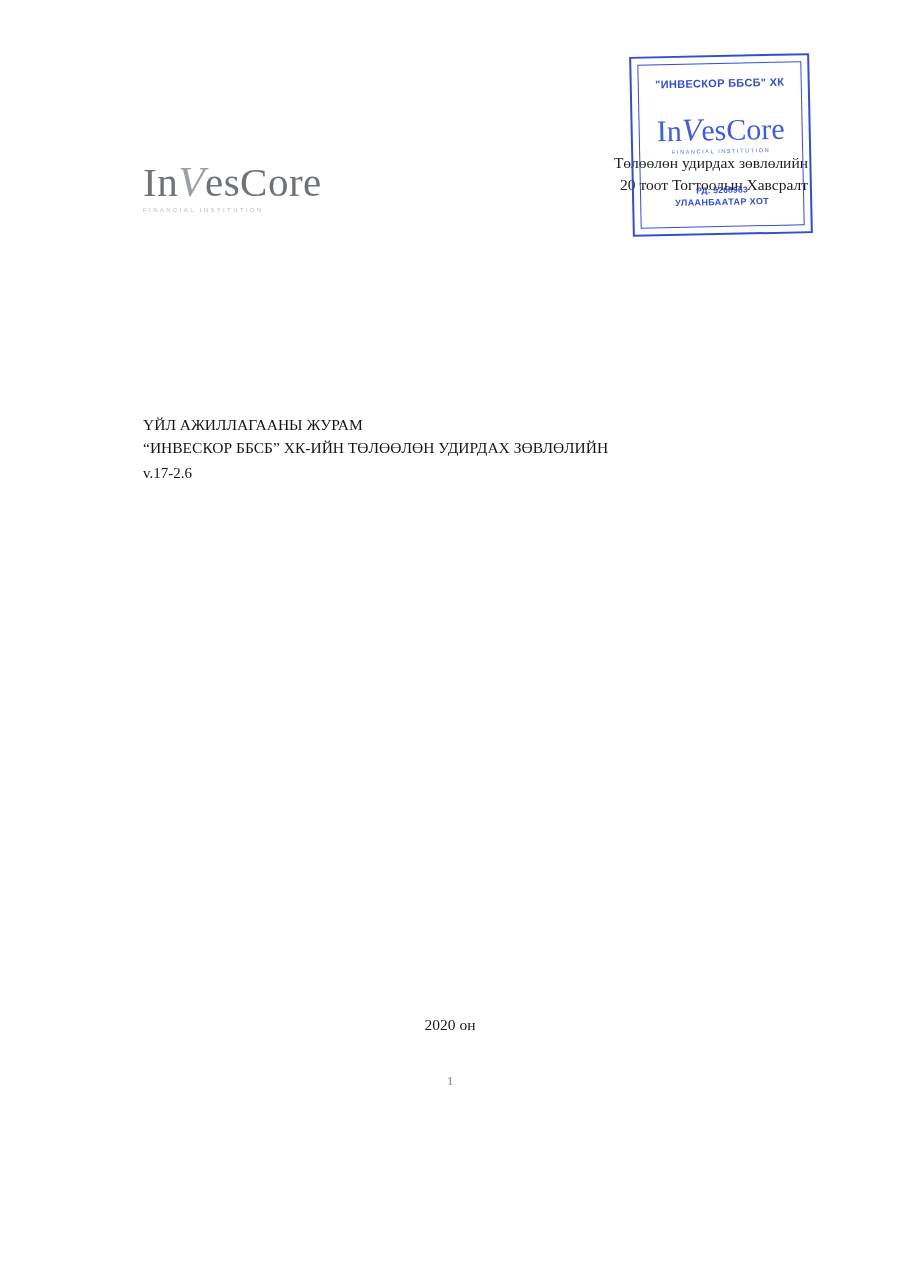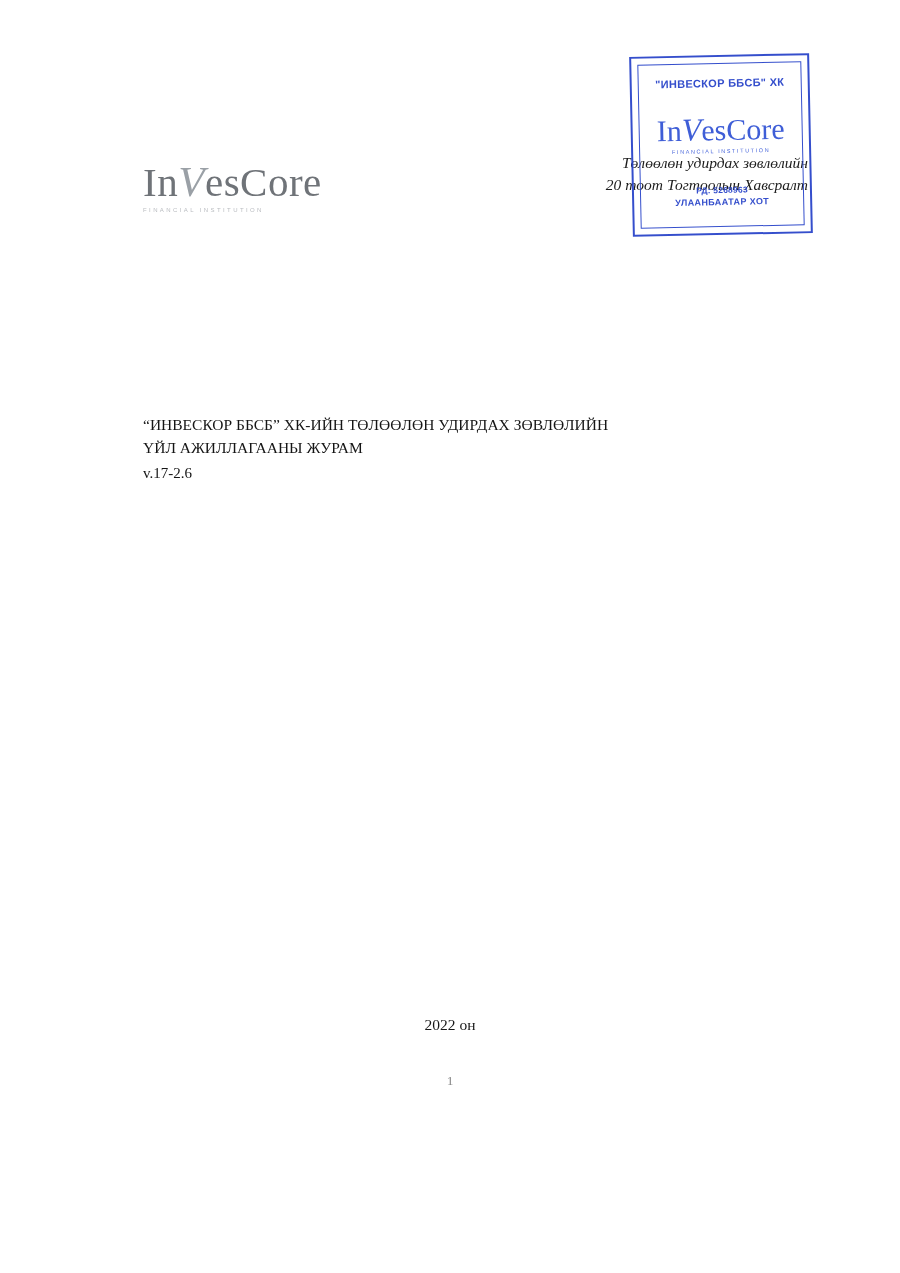--- a/index.html
+++ b/index.html
@@ -52,21 +52,20 @@
   
   .approval {
     position: absolute;
     right: 92px;
     top: 152px;
     width: 340px;
     text-align: right;
     font-size: 15.5px;
     line-height: 1.45;
     color: #1c1c1c;
-    font-style: italic;
   }
   .approval div { white-space: nowrap; }
 
   
   .stamp {
     position: absolute;
     left: 631px;
     top: 55px;
     width: 180px;
     height: 180px;
@@ -207,21 +206,21 @@
     <div class="outer"></div>
     <div class="inner"></div>
     <div class="company">"ИНВЕСКОР ББСБ" ХК</div>
     <div class="mark"><span>In</span><span class="v-mark">V</span><span>esCore</span></div>
     <div class="mark-sub">FINANCIAL INSTITUTION</div>
     <div class="reg">РД: 5268963</div>
     <div class="city">УЛААНБААТАР ХОТ</div>
   </div>
 
   <div class="doc-title">
+    <div class="line">ҮЙЛ АЖИЛЛАГААНЫ ЖУРАМ</div>
     <div class="line">“ИНВЕСКОР ББСБ” ХК-ИЙН ТӨЛӨӨЛӨН УДИРДАХ ЗӨВЛӨЛИЙН</div>
-    <div class="line">ҮЙЛ АЖИЛЛАГААНЫ ЖУРАМ</div>
     <div class="doc-version">v.17-2.6</div>
   </div>
 
-  <div class="year">2022 он</div>
+  <div class="year">2020 он</div>
   <div class="page-number">1</div>
 
 </div>
 
 </body></html>

